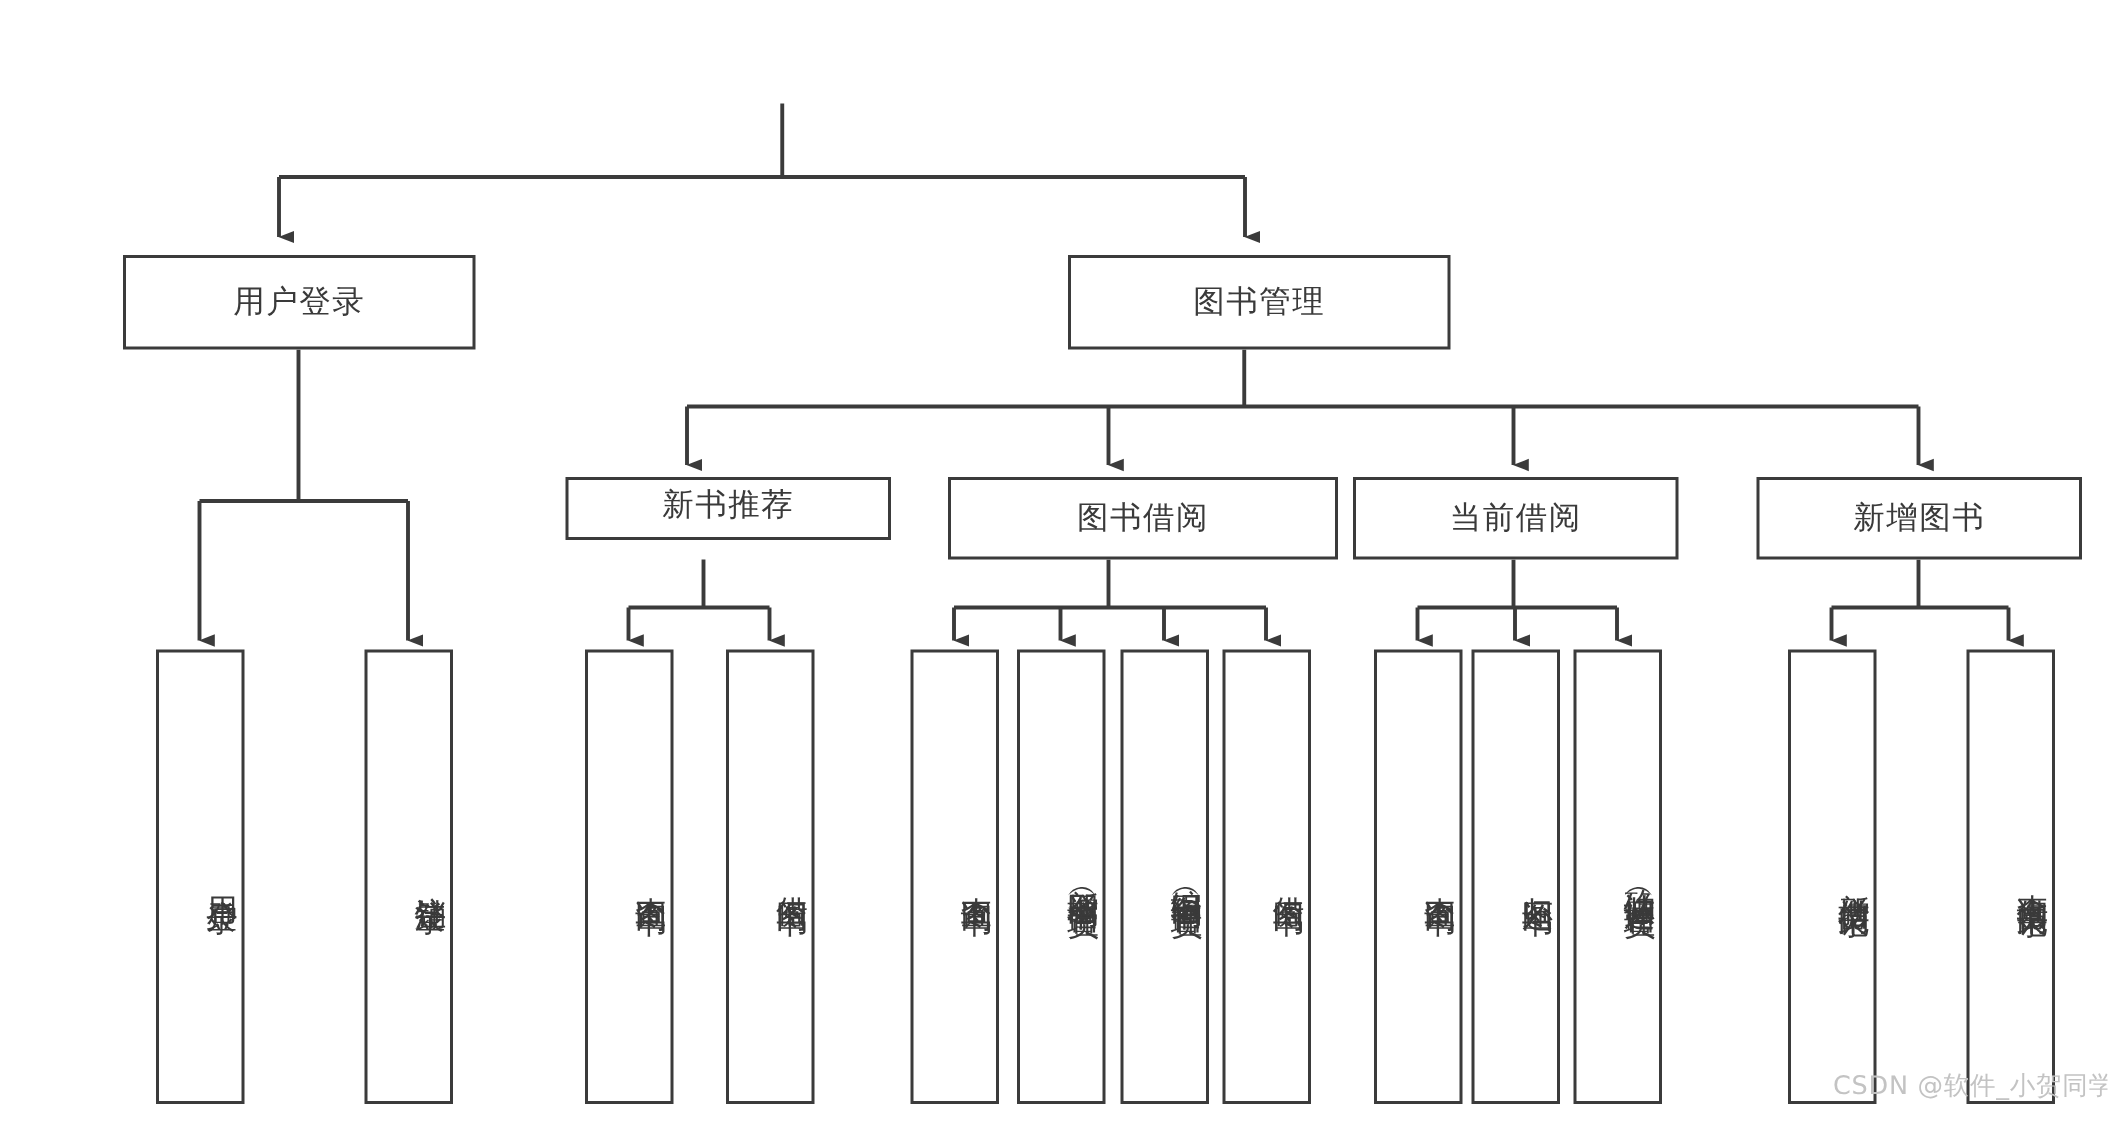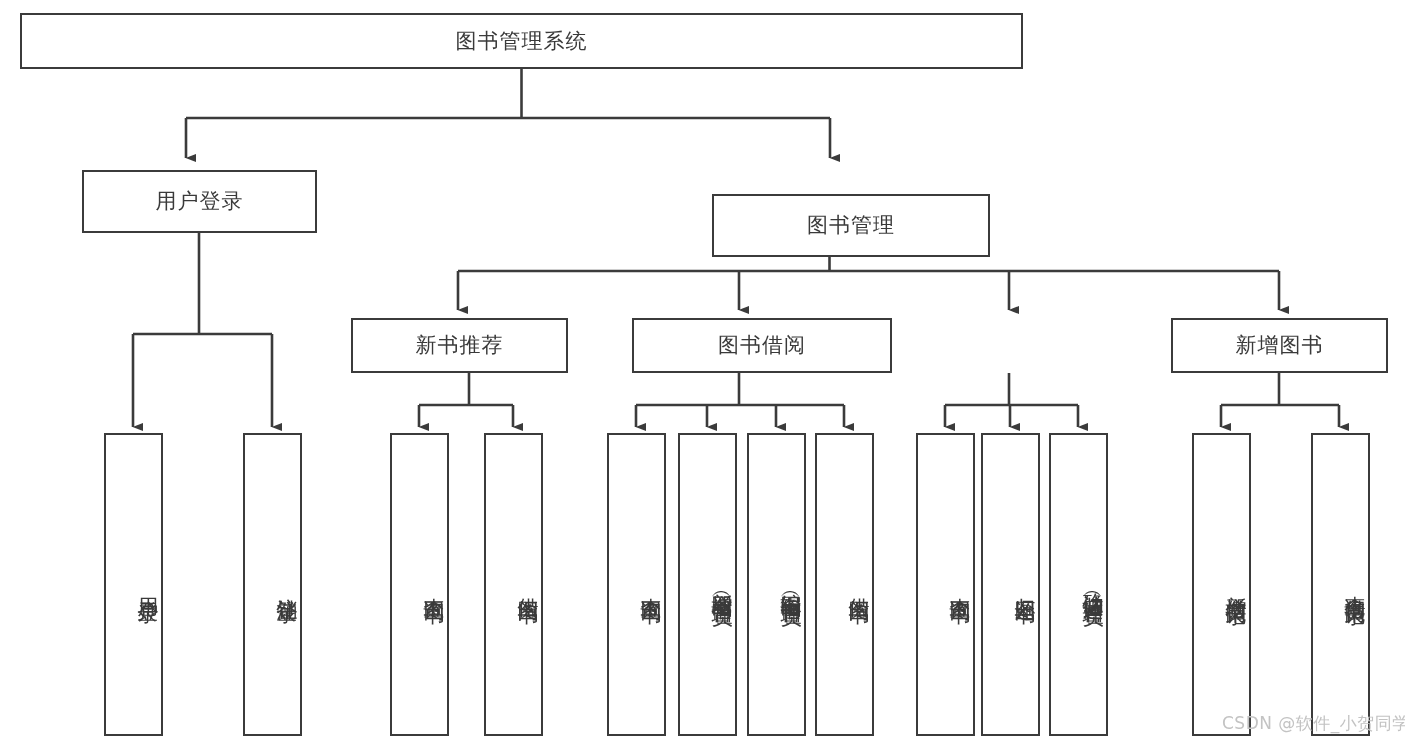--- a/index.html
+++ b/index.html
@@ -115,36 +115,36 @@
       <path d="M1010,405 L1010,427" marker-end="url(#arrow)"></path>
       <path d="M1078,405 L1078,427" marker-end="url(#arrow)"></path>
 
       <path d="M1279,373 L1279,405"></path>
       <path d="M1221,405 L1339,405"></path>
       <path d="M1221,405 L1221,427" marker-end="url(#arrow)"></path>
       <path d="M1339,405 L1339,427" marker-end="url(#arrow)"></path>
     </g>
   </svg>
 
-  <div class="node h" style="left:20px; top:13px; width:1003px; height:56px;">
-    <span>图书管理系统</span>
-  </div>
 
   <div class="node h" style="left:82px; top:170px; width:235px; height:63px;">
     <span>用户登录</span>
   </div>
-  <div class="node h" style="left:712px; top:170px; width:278px; height:63px;margin-top:24px;">
+  <div class="node h" style="left:712px; top:170px; width:255px; height:63px;">
     <span>图书管理</span>
   </div>
 
-  <div class="node h" style="left:351px; top:318px; width:217px; height:55px;">
+  <div class="node h" style="left:377px; top:318px; width:217px; height:42px;font-family:Liberation Mono, monospace;">
     <span>新书推荐</span>
   </div>
   <div class="node h" style="left:632px; top:318px; width:260px; height:55px;">
     <span>图书借阅</span>
+  </div>
+  <div class="node h" style="left:902px; top:318px; width:217px; height:55px;">
+    <span>当前借阅</span>
   </div>
   <div class="node h" style="left:1171px; top:318px; width:217px; height:55px;">
     <span>新增图书</span>
   </div>
 
   <div class="node v" style="left:104px; top:433px; width:59px; height:303px;">
     <span class="vtext">用户登录</span>
   </div>
   <div class="node v" style="left:243px; top:433px; width:59px; height:303px;">
     <span class="vtext">注销登录</span>

